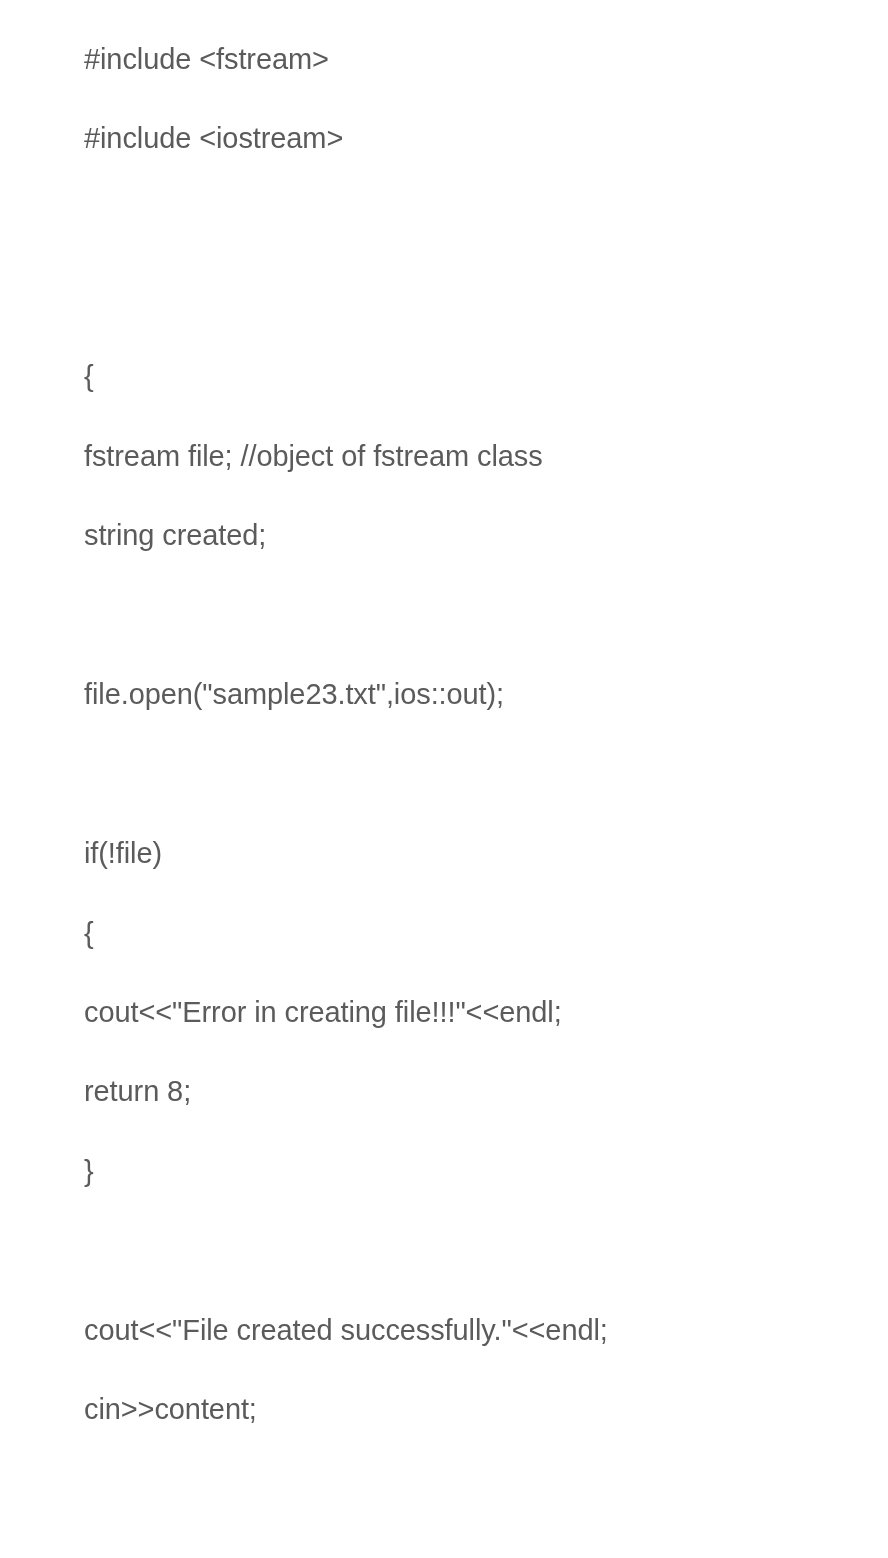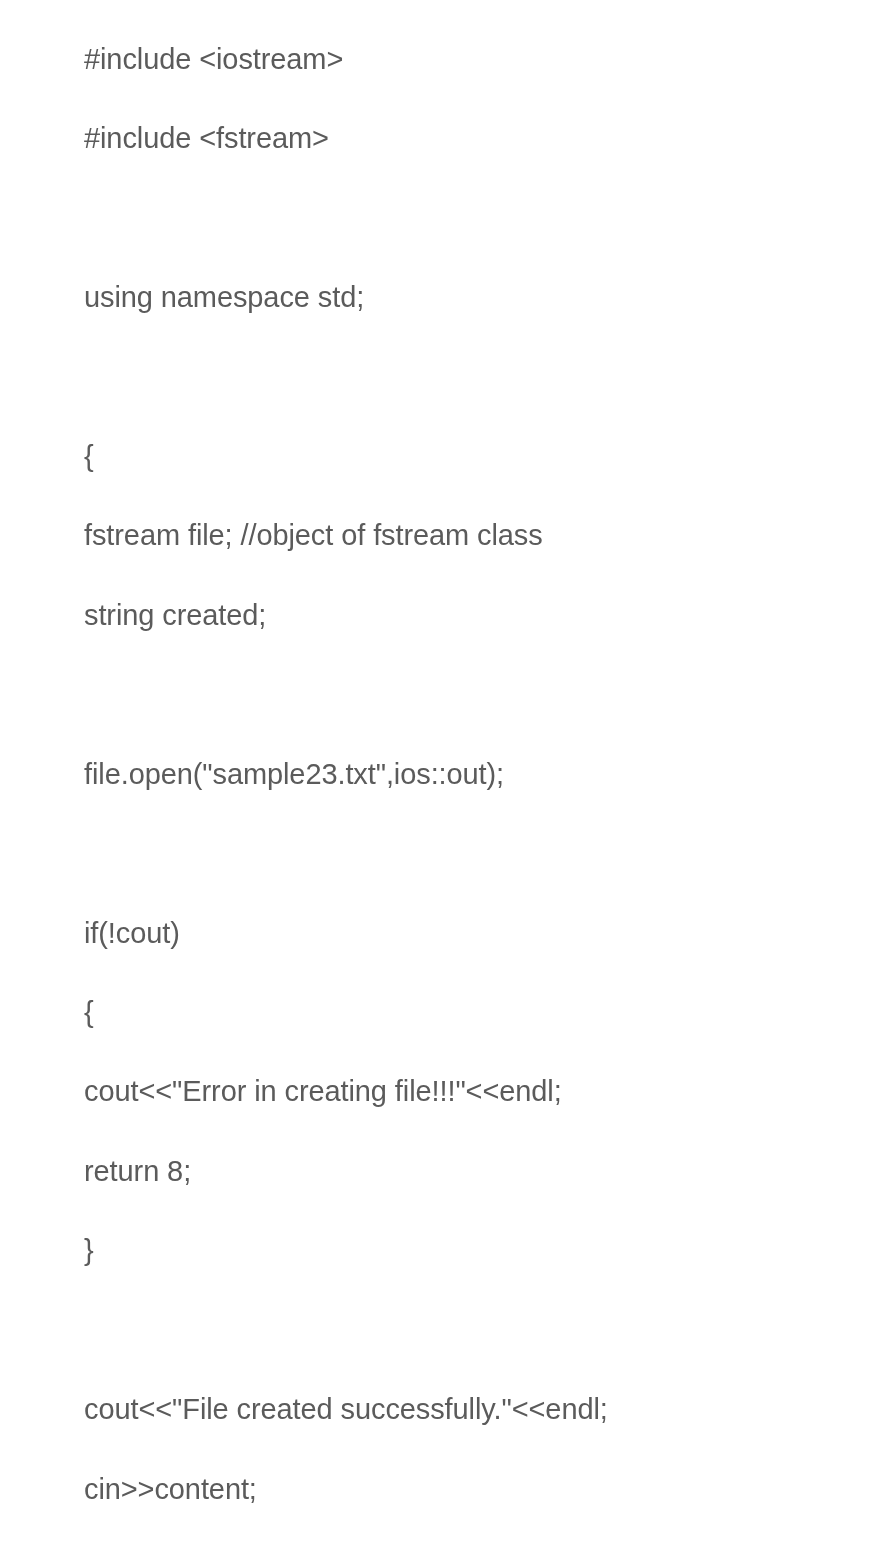--- a/index.html
+++ b/index.html
@@ -24,32 +24,31 @@
     }
     .line {
       display: block;
       min-height: 1.37em;
     }
   </style>
 </head>
 <body>
 
 <div class="code-block">
+<span class="line">#include &lt;fstream&gt;</span>
 <span class="line">#include &lt;iostream&gt;</span>
-<span class="line">#include &lt;fstream&gt;</span>
 <span class="line"></span>
-<span class="line">using namespace std;</span>
 <span class="line"></span>
 <span class="line">{</span>
 <span class="line">fstream file; //object of fstream class</span>
 <span class="line">string created;</span>
 <span class="line"></span>
 <span class="line">file.open("sample23.txt",ios::out);</span>
 <span class="line"></span>
-<span class="line">if(!cout)</span>
+<span class="line">if(!file)</span>
 <span class="line">{</span>
 <span class="line">cout&lt;&lt;"Error in creating file!!!"&lt;&lt;endl;</span>
 <span class="line">return 8;</span>
 <span class="line">}</span>
 <span class="line"></span>
 <span class="line">cout&lt;&lt;"File created successfully."&lt;&lt;endl;</span>
 <span class="line">cin&gt;&gt;content;</span>
 
 
 

